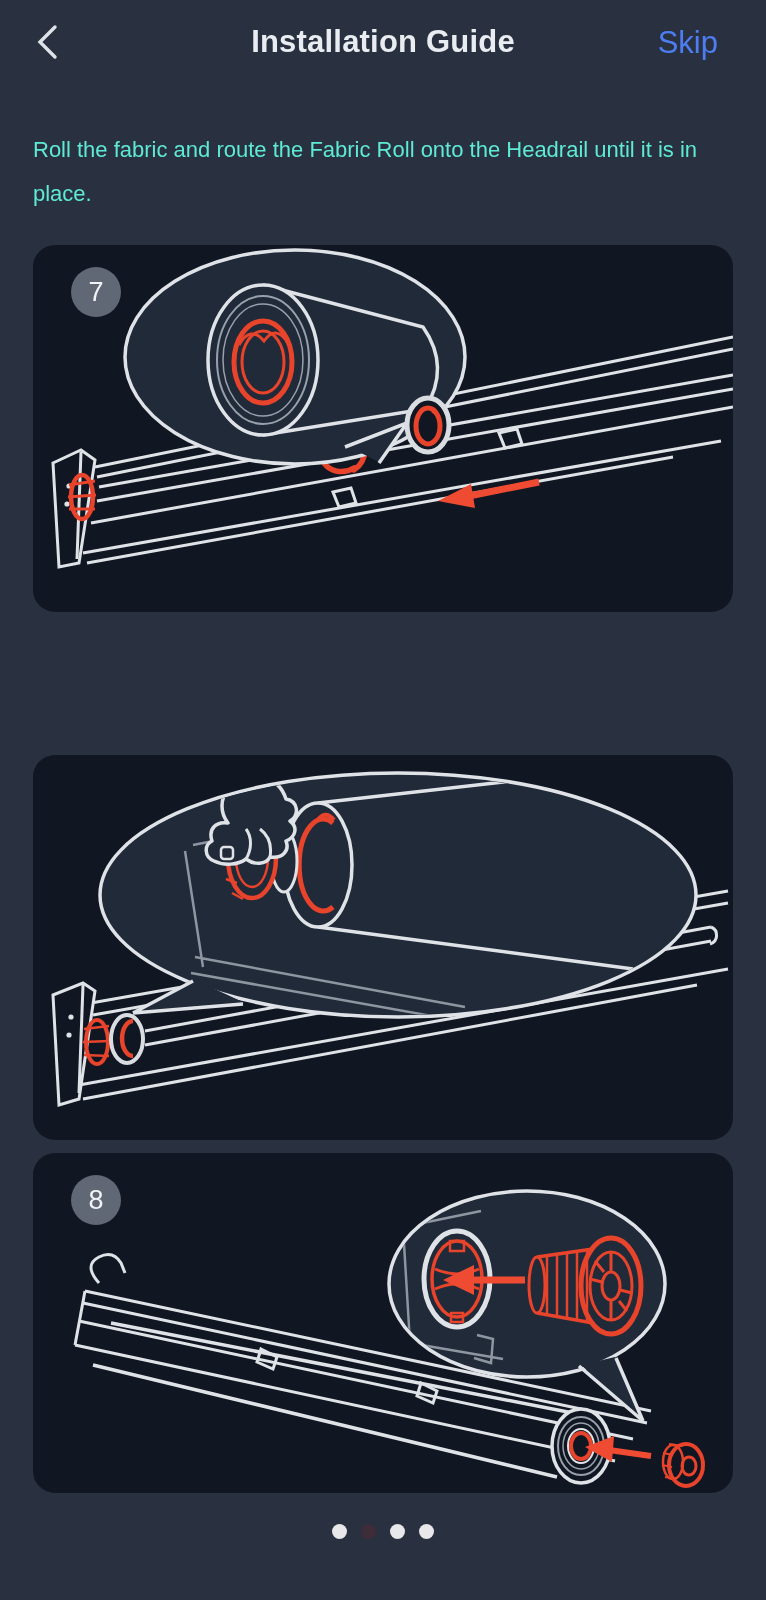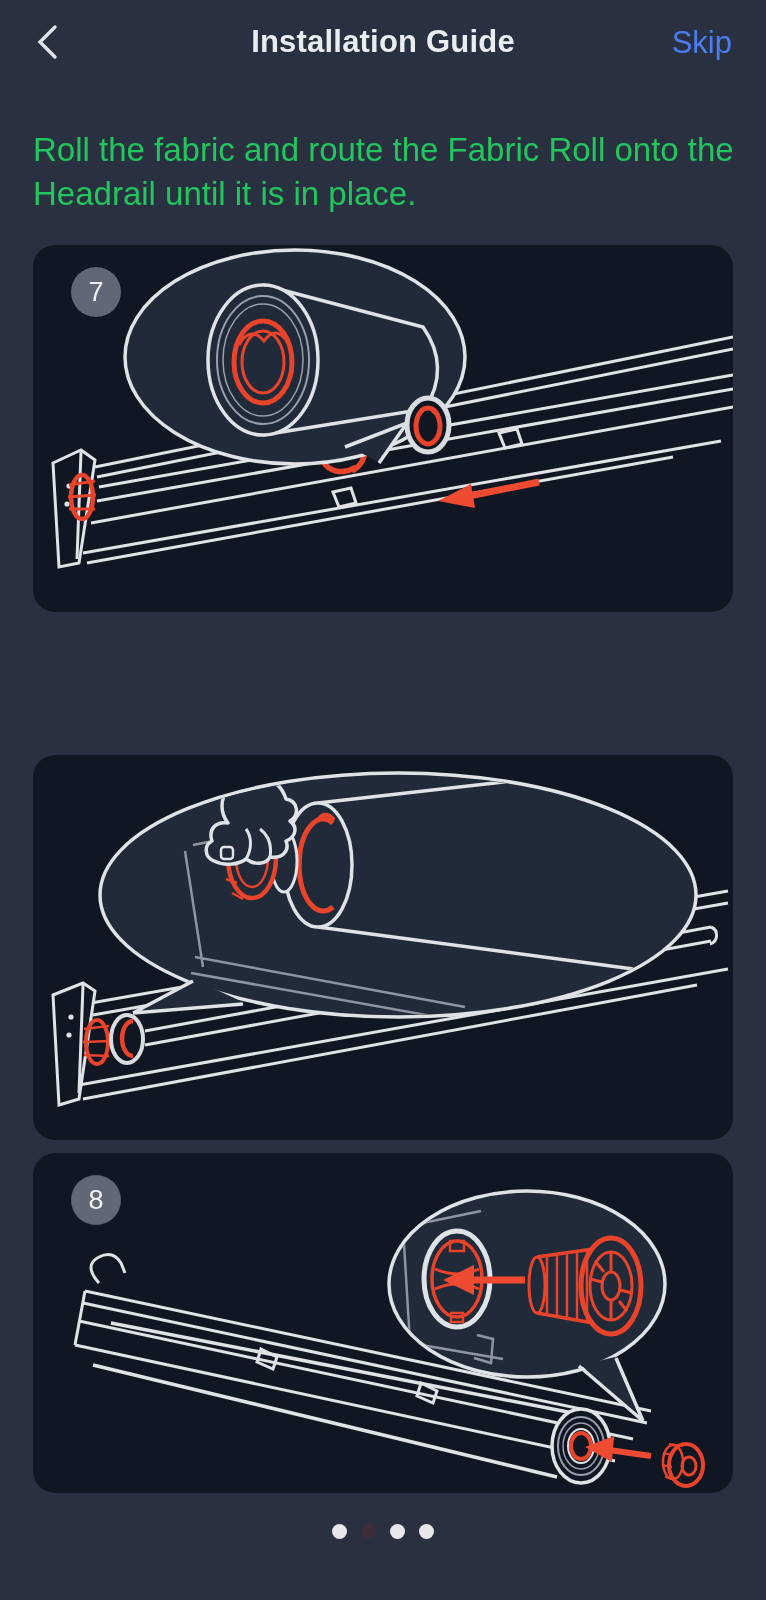--- a/index.html
+++ b/index.html
@@ -5,23 +5,23 @@
   html,body{margin:0;padding:0;background:#1c2330;}
   .screen{
     position:relative;width:766px;height:1600px;margin:0 auto;
     background:#293140;overflow:hidden;
     font-family:"Liberation Sans","DejaVu Sans",sans-serif;
   }
   
   .header{position:absolute;top:0;left:0;right:0;height:84px;}
   .back-btn{position:absolute;left:26px;top:20px;width:44px;height:44px;display:flex;align-items:center;justify-content:center;cursor:pointer;background:none;border:none;padding:0;}
   .title{position:absolute;left:0;right:0;top:24px;text-align:center;font-size:31px;font-weight:bold;color:#e9ecf0;letter-spacing:.2px;}
-  .skip-btn{position:absolute;right:34px;top:25px;font-size:31px;color:#4d7df0;background:none;border:none;padding:0;cursor:pointer;font-family:inherit;}
-  
-  .instruction{position:absolute;left:33px;top:128px;width:712px;font-size:33px;line-height:44px;color:#22c55e;}
+  .skip-btn{position:absolute;right:48px;top:25px;font-size:31px;color:#4d7df0;background:none;border:none;padding:0;cursor:pointer;font-family:inherit;}
+  
+  .instruction{position:absolute;left:33px;top:128px;width:712px;font-size:22px;line-height:44px;color:#5eead4;}
   .note{position:absolute;left:33px;top:630px;width:712px;font-size:33px;line-height:44px;color:#f19a38;}
   
   .panel{position:absolute;left:33px;width:700px;background:#111722;border-radius:22px;overflow:hidden;}
   .panel-1{top:245px;height:367px;}
   .panel-2{top:755px;height:385px;}
   .panel-3{top:1153px;height:340px;}
   .panel svg{position:absolute;left:0;top:0;width:100%;height:100%;}
   .badge{
     position:absolute;left:38px;top:22px;width:50px;height:50px;border-radius:50%;
     background:rgba(104,112,125,.92);color:#f1f3f6;font-size:27px;

